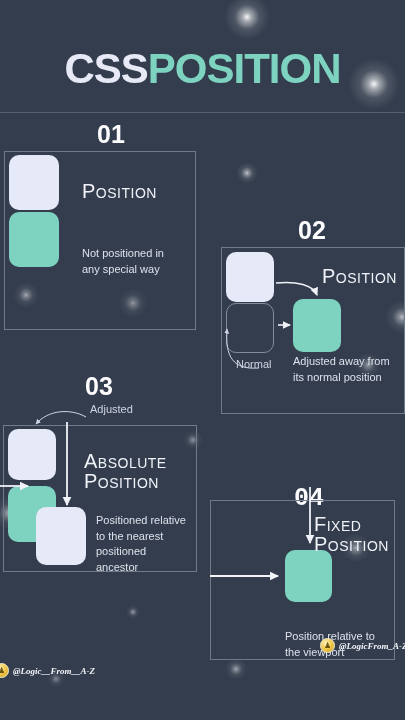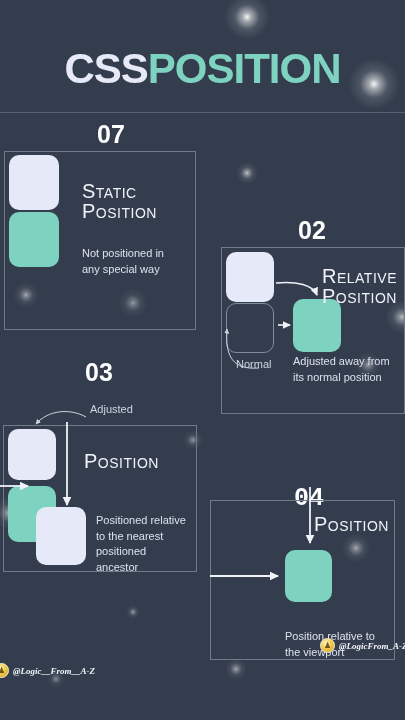--- a/index.html
+++ b/index.html
@@ -90,26 +90,25 @@
 <div class="glow" style="left:225px;top:658px;width:22px;height:22px;opacity:.6;"></div>
 <div class="glow" style="left:47px;top:670px;width:18px;height:18px;opacity:.45;"></div>
 
 <div id="header">
   <div id="title">
     <span class="w">CSS</span><span class="t">POSITION</span>
   </div>
 </div>
 <div id="divider"></div>
 
-<div class="cardnum" style="left:97px;top:120px;">07</div>
+<div class="cardnum" style="left:97px;top:120px;">01</div>
 <div class="cardbox" style="left:4px;top:151px;width:192px;height:179px;"></div>
 <div class="sq lav" style="left:9px;top:155px;width:50px;height:55px;"></div>
 <div class="sq teal" style="left:9px;top:212px;width:50px;height:55px;"></div>
 <div class="hd" style="left:82px;top:181px;font-size:20px;">
-  <span class="l1">Static</span>
   <span class="l2">Position</span>
 </div>
 <div class="desc" style="left:82px;top:246px;width:100px;">Not positioned in any special way</div>
 
 <div class="cardnum" style="left:298px;top:216px;">02</div>
 <div class="cardbox" style="left:221px;top:247px;width:184px;height:167px;"></div>
 <div class="sq lav" style="left:226px;top:252px;width:48px;height:50px;"></div>
 <div class="sq out" style="left:226px;top:303px;width:48px;height:50px;"></div>
 <div class="sq teal" style="left:293px;top:299px;width:48px;height:53px;"></div>
 
@@ -124,27 +123,26 @@
   </defs>
 
   <path d="M55,36 C76,34 92,38 96,48" fill="none" stroke="#f0f2f8" stroke-width="1.6" marker-end="url(#ah-w)"></path>
 
   <path d="M57,78 L69,78" fill="none" stroke="#f0f2f8" stroke-width="1.6" marker-end="url(#ah-w)"></path>
 
   <path d="M38,121 C12,123 4,110 6,82" fill="none" stroke="#cfd5e2" stroke-width="1" marker-end="url(#ah-g)"></path>
 </svg>
 
 <div class="hd" style="left:322px;top:266px;font-size:20px;">
-  <span class="l1">Relative</span>
   <span class="l2">Position</span>
 </div>
 <div class="desc" style="left:293px;top:354px;width:106px;">Adjusted away from its normal position</div>
 <div class="tinylbl" style="left:236px;top:358px;">Normal</div>
 
-<div class="cardnum" style="left:85px;top:358px;text-align:right;">03</div>
+<div class="cardnum" style="left:85px;top:372px;text-align:right;">03</div>
 <div class="cardbox" style="left:3px;top:425px;width:194px;height:147px;"></div>
 <div class="sq lav" style="left:8px;top:429px;width:48px;height:51px;"></div>
 <div class="sq teal" style="left:8px;top:486px;width:48px;height:56px;"></div>
 <div class="sq lav" style="left:36px;top:507px;width:50px;height:58px;"></div>
 
 <svg class="arrowsvg" style="left:0px;top:390px;width:200px;height:190px;" viewBox="0 0 200 190">
   <defs>
     <marker id="ah-w2" markerWidth="6" markerHeight="6" refX="4.6" refY="3" orient="auto">
       <path d="M0,0.5 L5.2,3 L0,5.5 z" fill="#f0f2f8"></path>
     </marker>
@@ -155,20 +153,21 @@
 
   <path d="M86,27 C70,18 48,20 36,34" fill="none" stroke="#cfd5e2" stroke-width="1" marker-end="url(#ah-g2)"></path>
 
   <path d="M67,32 L67,115" fill="none" stroke="#f0f2f8" stroke-width="1.8" marker-end="url(#ah-w2)"></path>
 
   <path d="M0,96 L28,96" fill="none" stroke="#f0f2f8" stroke-width="1.8" marker-end="url(#ah-w2)"></path>
 </svg>
 
 <div class="tinylbl" style="left:90px;top:403px;">Adjusted</div>
 <div class="hd" style="left:84px;top:451px;font-size:20px;">
+  <span class="l1">Absolute</span>
   <span class="l2">Position</span>
 </div>
 <div class="desc" style="left:96px;top:513px;width:95px;">Positioned relative to the nearest positioned ancestor</div>
 
 <div class="cardnum" style="left:294px;top:484px;font-family:Liberation Mono, monospace;">04</div>
 <div class="cardbox" style="left:210px;top:500px;width:185px;height:160px;"></div>
 <div class="sq teal" style="left:285px;top:550px;width:47px;height:52px;"></div>
 
 <svg class="arrowsvg" style="left:210px;top:484px;width:190px;height:180px;" viewBox="0 0 190 180">
   <defs>
@@ -176,20 +175,21 @@
       <path d="M0,0.5 L5.2,3 L0,5.5 z" fill="#f0f2f8"></path>
     </marker>
   </defs>
 
   <path d="M100,3 L100,59" fill="none" stroke="#f0f2f8" stroke-width="1.8" marker-end="url(#ah-w3)"></path>
 
   <path d="M0,92 L68,92" fill="none" stroke="#f0f2f8" stroke-width="1.8" marker-end="url(#ah-w3)"></path>
 </svg>
 
 <div class="hd" style="left:314px;top:514px;font-size:20px;">
+  <span class="l1">Fixed</span>
   <span class="l2">Position</span>
 </div>
 <div class="desc" style="left:285px;top:612px;width:105px;margin-top:17px;">Position relative to the viewport</div>
 
 <div class="wm" style="left:320px;top:638px;">
   <span class="badge">♟</span>
   <span class="txt">@LogicFrom_A-Z</span>
 </div>
 
 <div class="wm" style="left:-6px;top:663px;">

